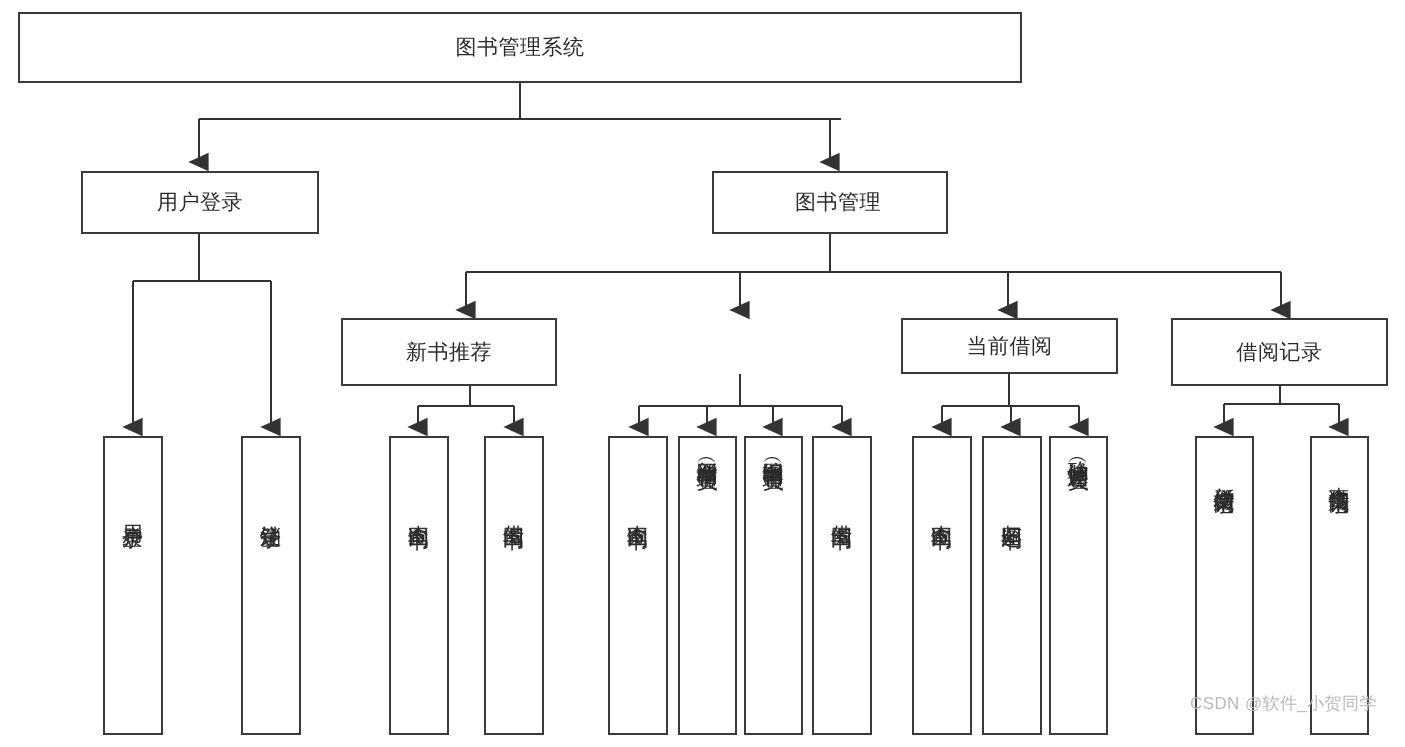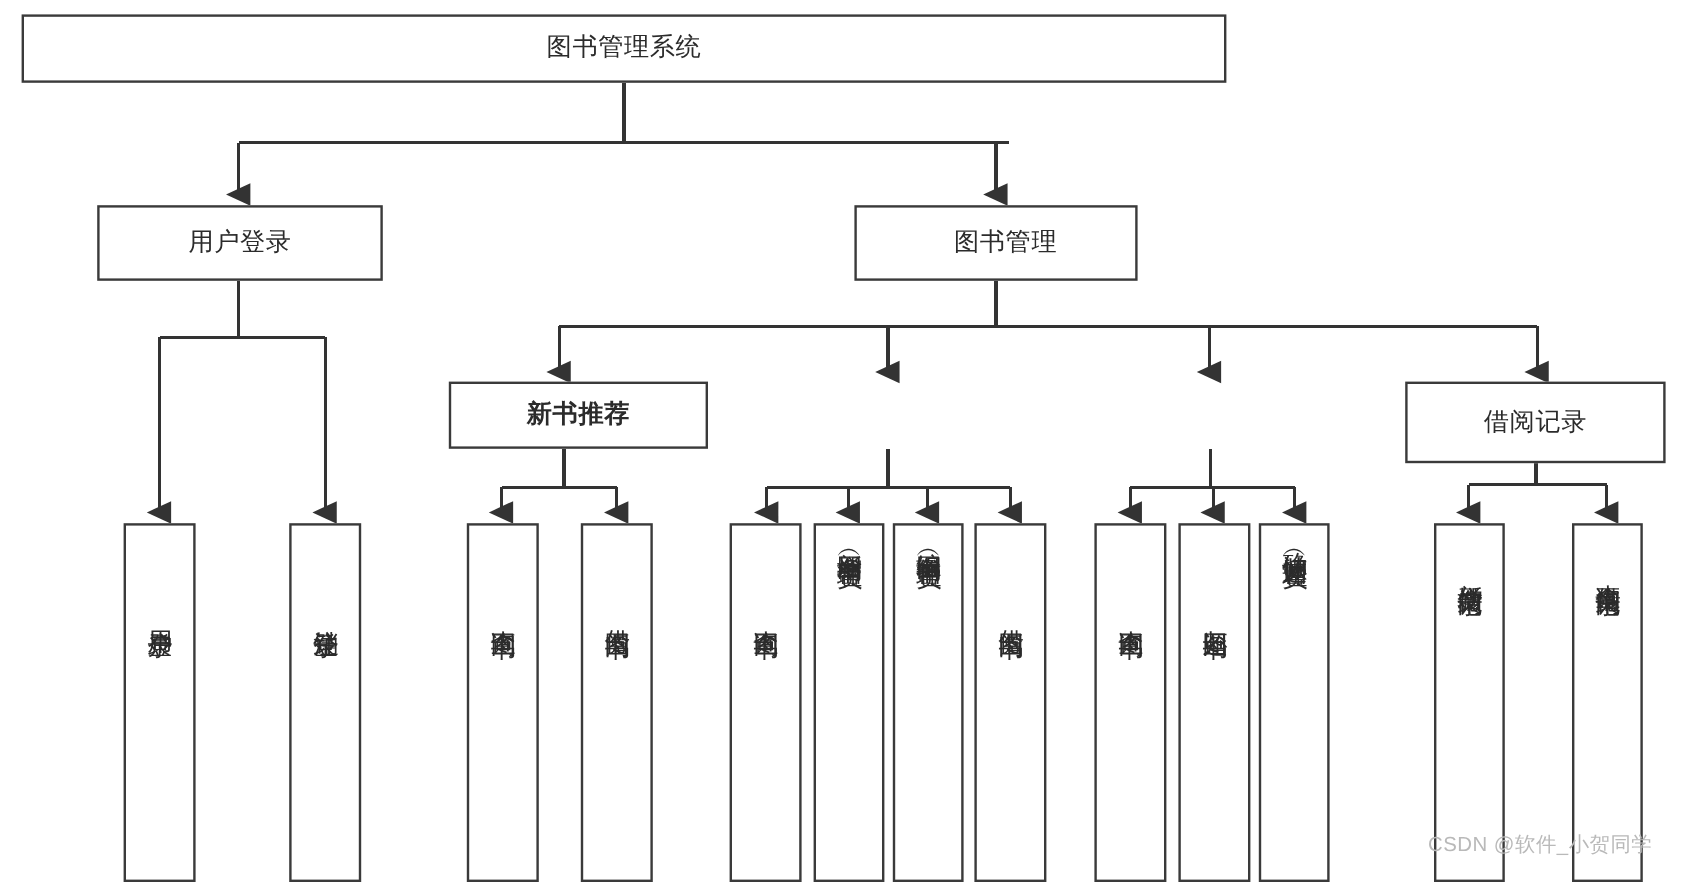--- a/index.html
+++ b/index.html
@@ -122,37 +122,40 @@
       <path d="M1011,406 L1011,427" marker-end="url(#arrow)"></path>
       <path d="M1079,406 L1079,427" marker-end="url(#arrow)"></path>
 
       <path d="M1280,374 L1280,404"></path>
       <path d="M1224,404 L1339,404"></path>
       <path d="M1224,404 L1224,427" marker-end="url(#arrow)"></path>
       <path d="M1339,404 L1339,427" marker-end="url(#arrow)"></path>
     </g>
   </svg>
 
-  <div class="node horiz root" style="left:18px; top:12px; width:1004px; height:57px;">
+  <div class="node horiz root" style="left:18px; top:12px; width:1004px; height:71px;">
     <span class="node-label">图书管理系统</span>
   </div>
 
   <div class="node horiz" style="left:81px; top:171px; width:238px; height:63px;">
     <span class="node-label">用户登录</span>
   </div>
 
   <div class="node horiz" style="left:712px; top:171px; width:236px; height:63px;padding-left:16px;">
     <span class="node-label">图书管理</span>
   </div>
 
-  <div class="node horiz" style="left:374px; top:318px; width:216px; height:56px;font-weight:bold;">
+  <div class="node horiz" style="left:341px; top:318px; width:216px; height:68px;">
     <span class="node-label">新书推荐</span>
   </div>
 
 
+  <div class="node horiz" style="left:901px; top:318px; width:217px; height:56px;">
+    <span class="node-label">当前借阅</span>
+  </div>
 
   <div class="node horiz" style="left:1171px; top:318px; width:217px; height:68px;">
     <span class="node-label">借阅记录</span>
   </div>
 
   <div class="node vert" style="left:103px; top:436px; width:60px; height:299px; padding-top:70px;">
     <span class="node-label">用户登录</span>
   </div>
 
   <div class="node vert" style="left:241px; top:436px; width:60px; height:299px; padding-top:70px;">

